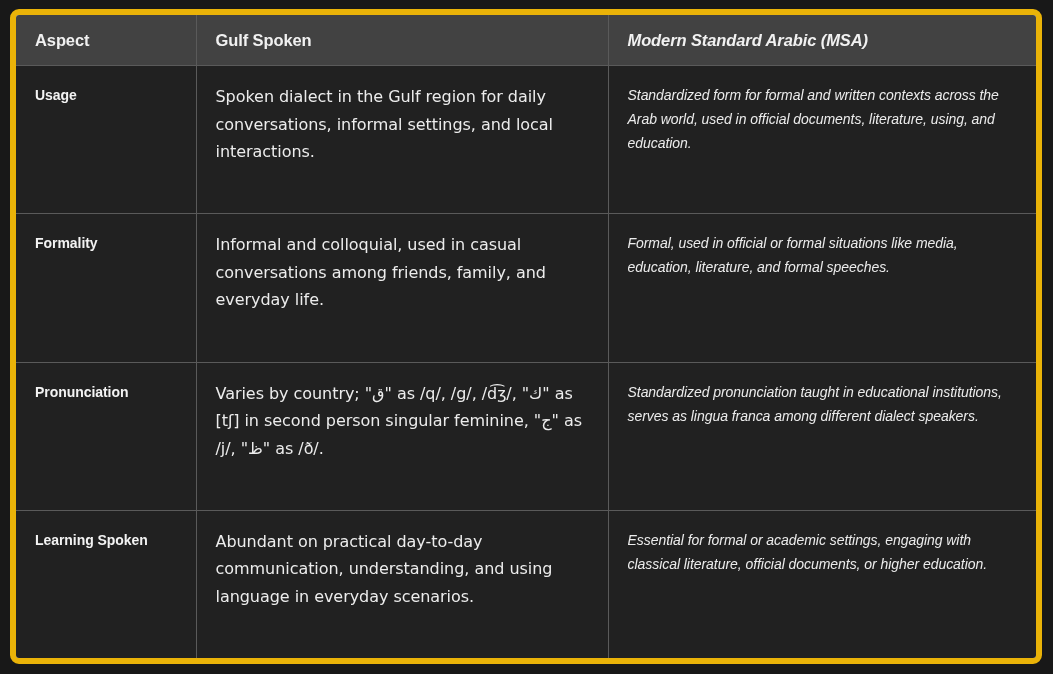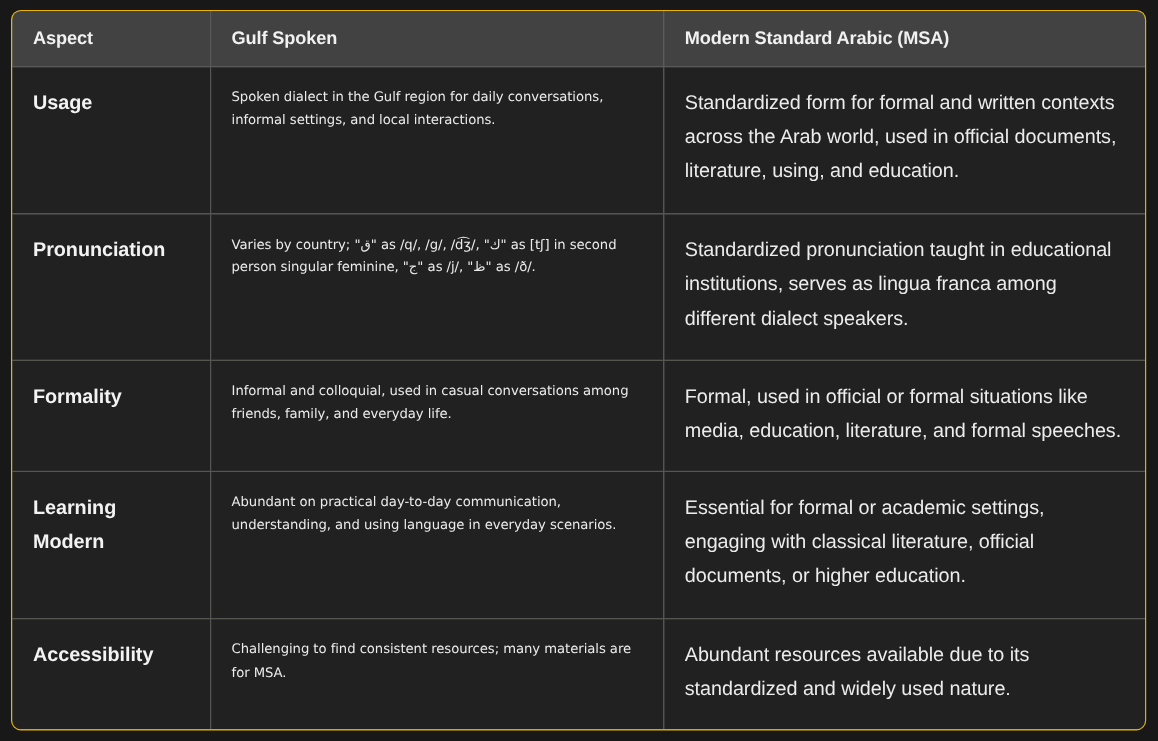--- a/index.html
+++ b/index.html
@@ -17,73 +17,74 @@
   .page {
     width: 1053px;
     height: 674px;
     background: #181818;
     box-sizing: border-box;
     padding: 9px 11px 10px 10px;
   }
   .table-wrap {
     width: 100%;
     height: 100%;
-    border: 1px solid #eab308;
+    border: 6px solid #eab308;
     border-radius: 9px;
     overflow: hidden;
-    background: #fde047;
+    background: #ffffff;
     box-sizing: border-box;
   }
   table.cmp {
     width: 100%;
     height: 100%;
     border-collapse: collapse;
     table-layout: fixed;
   }
   table.cmp th, table.cmp td {
     border-right: 1px solid #5a5a5a;
     border-bottom: 1px solid #5a5a5a;
     text-align: left;
     vertical-align: top;
     box-sizing: border-box;
   }
   table.cmp th:last-child, table.cmp td:last-child {
     border-right: none;
+    font-style: italic;
   }
   table.cmp tr:last-child td {
     border-bottom: none;
   }
   thead th {
     background: #424242;
     color: #f1f1f1;
     font-size: 16.5px;
     font-weight: bold;
     padding: 16px 19px 15px 19px;
     letter-spacing: -0.1px;
     white-space: nowrap;
   }
   tbody td {
     background: #212121;
     color: #ececec;
-    font-size: 18px;
+    font-size: 14px;
     padding: 17px 19px 16px 19px;
     line-height: 1.72;
     letter-spacing: -0.05px;
   }
   td.aspect {
     font-weight: bold;
     color: #f3f3f3;
     line-height: 1.72;
   }
   .col-aspect { width: 180px; }
   .col-gulf   { width: 412px; }
   .col-msa    { width: auto; }
   .ar {
     font-family: "DejaVu Sans", "Liberation Sans", sans-serif;
-    font-size: 12px;
+    font-size: 16px;
   }
   .ipa {
     font-family: "DejaVu Sans", "Liberation Sans", sans-serif;
   }
 </style>
 </head>
 <body>
 
 <div class="page">
   <div class="table-wrap">
@@ -100,35 +101,30 @@
           <th>Modern Standard Arabic (MSA)</th>
         </tr>
       </thead>
       <tbody>
         <tr>
           <td class="aspect">Usage</td>
           <td class="ar">Spoken dialect in the Gulf region for daily conversations, informal settings, and local interactions.</td>
           <td>Standardized form for formal and written contexts across the Arab world, used in official documents, literature, using, and education.</td>
         </tr>
         <tr>
+          <td class="aspect">Formality</td>
+          <td class="ar">Informal and colloquial, used in casual conversations among friends, family, and everyday life.</td>
+          <td>Formal, used in official or formal situations like media, education, literature, and formal speeches.</td>
+        </tr>
+        <tr>
           <td class="aspect">Pronunciation</td>
           <td class="ar ipa">Varies by country; "ق" as /q/, /g/, /d͡ʒ/, "ك" as [tʃ] in second person singular feminine, "ج" as /j/, "ظ" as /ð/.</td>
           <td>Standardized pronunciation taught in educational institutions, serves as lingua franca among different dialect speakers.</td>
         </tr>
         <tr>
-          <td class="aspect">Formality</td>
-          <td class="ar">Informal and colloquial, used in casual conversations among friends, family, and everyday life.</td>
-          <td>Formal, used in official or formal situations like media, education, literature, and formal speeches.</td>
-        </tr>
-        <tr>
-          <td class="aspect">Learning Modern</td>
+          <td class="aspect">Learning Spoken</td>
           <td class="ar">Abundant on practical day-to-day communication, understanding, and using language in everyday scenarios.</td>
           <td>Essential for formal or academic settings, engaging with classical literature, official documents, or higher education.</td>
-        </tr>
-        <tr>
-          <td class="aspect">Accessibility</td>
-          <td class="ar">Challenging to find consistent resources; many materials are for MSA.</td>
-          <td>Abundant resources available due to its standardized and widely used nature.</td>
         </tr>
       </tbody>
     </table>
   </div>
 </div>
 
 </body></html>

